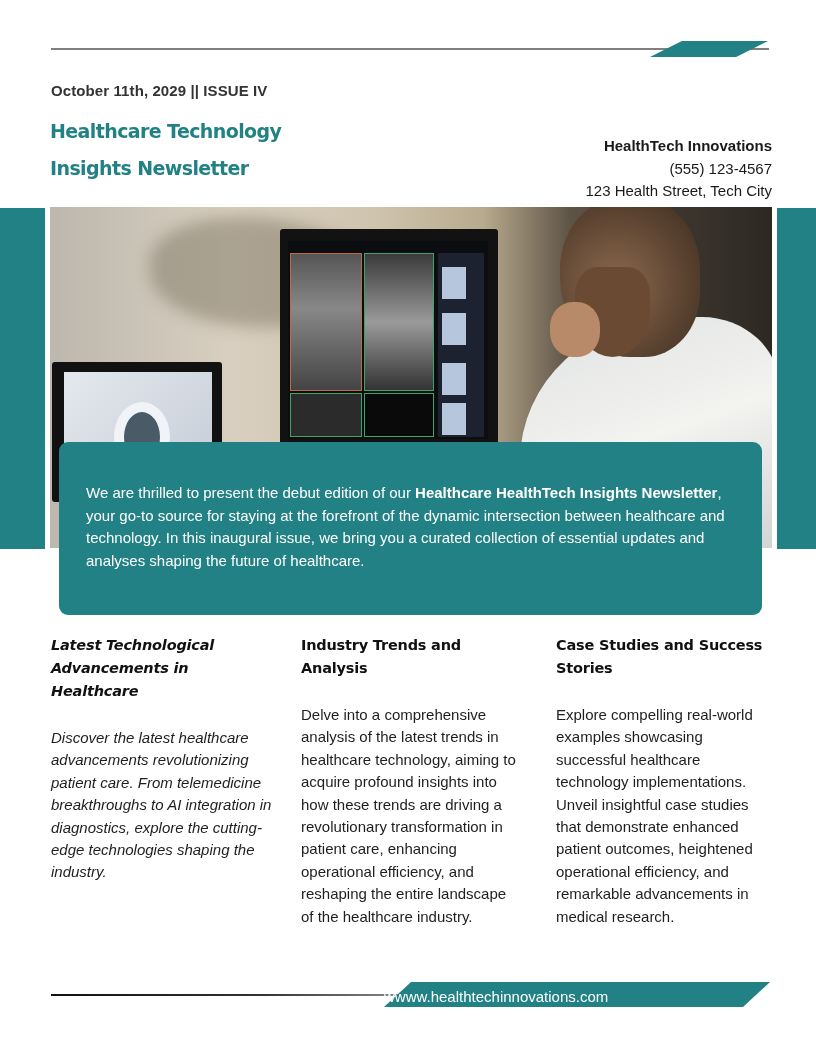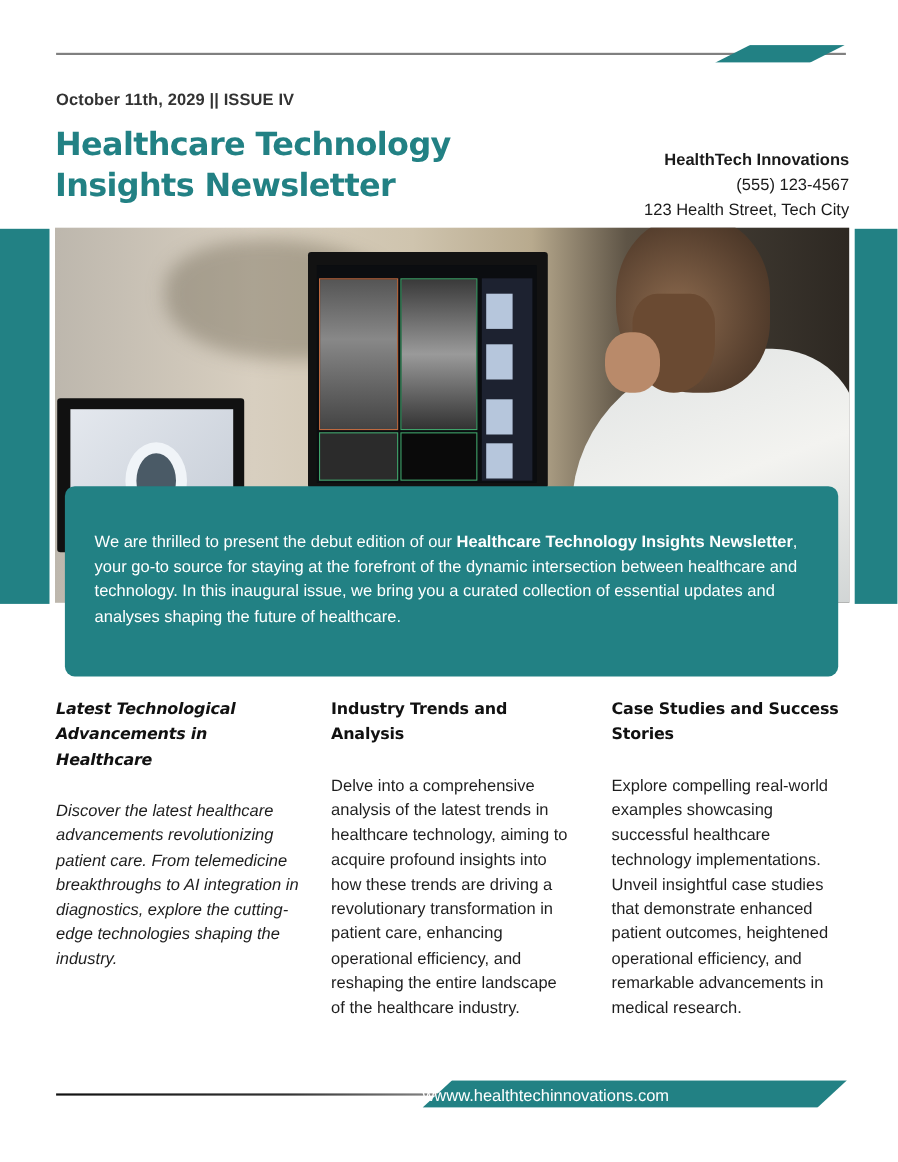--- a/index.html
+++ b/index.html
@@ -4,21 +4,21 @@
 <style>
   * { box-sizing: border-box; margin: 0; padding: 0; }
   html, body { width: 816px; height: 1056px; background: #ffffff; overflow: hidden; }
   body { position: relative; font-family: "Liberation Sans", "DejaVu Sans", sans-serif; color: #1a1a1a; }
 
   .top-rule { position: absolute; left: 51px; top: 48px; width: 718px; height: 2px; background: #808080; }
   .top-slant { position: absolute; left: 650px; top: 41px; width: 118px; height: 16px; background: #228184;
     clip-path: polygon(27% 0, 100% 0, 73% 100%, 0 100%); }
 
   .issue-line { position: absolute; left: 51px; top: 82px; font-size: 15px; font-weight: bold; color: #333333; letter-spacing: 0.1px; }
-  .title { position: absolute; left: 50px; top: 113px; width: 420px; font-size: 29px; line-height: 37px; font-weight: bold; color: #228184; font-family: "DejaVu Sans", sans-serif; letter-spacing: -0.6px; }
+  .title { position: absolute; left: 50px; top: 113px; width: 420px; font-size: 19px; line-height: 37px; font-weight: bold; color: #228184; font-family: "DejaVu Sans", sans-serif; letter-spacing: -0.6px; }
 
   .contact { position: absolute; right: 44px; top: 95px; text-align: right; font-size: 15px; line-height: 22.5px; color: #1a1a1a; margin-top: 40px; }
   .contact .org { font-weight: bold; }
 
   .side-bar-left { position: absolute; left: 0; top: 208px; width: 45px; height: 341px; background: #228184; }
   .side-bar-right { position: absolute; left: 777px; top: 208px; width: 39px; height: 341px; background: #228184; }
 
   .hero { position: absolute; left: 50px; top: 207px; width: 722px; height: 341px; overflow: hidden;
     background: linear-gradient(90deg, #bdb7ad 0%, #d8cfc0 25%, #cfc4ae 45%, #b8aa8e 60%, #5e5446 72%, #3e3830 85%, #2d2822 100%); }
   .hero .wall-shadow { position: absolute; left: 100px; top: 10px; width: 220px; height: 110px; background: rgba(90,80,60,0.35); border-radius: 40% 60% 40% 50%; filter: blur(8px); }
@@ -100,21 +100,21 @@
   </div>
   <div class="person">
     <div class="shirt"></div>
     <div class="head"></div>
     <div class="beard"></div>
     <div class="hand"></div>
   </div>
 </div>
 
 <div class="intro-box">
-  <p class="intro-text"><span>We are thrilled to present the debut edition of our </span><b>Healthcare Technology Insights Newsletter</b><span>, your go-to source for staying at the forefront of the dynamic intersection between healthcare and technology. In this inaugural issue, we bring you a curated collection of essential updates and analyses shaping the future of healthcare.</span></p>
+  <p class="intro-text"><span>We are thrilled to present the debut edition of our </span><b>Healthcare HealthTech Insights Newsletter</b><span>, your go-to source for staying at the forefront of the dynamic intersection between healthcare and technology. In this inaugural issue, we bring you a curated collection of essential updates and analyses shaping the future of healthcare.</span></p>
 </div>
 
 <div class="col col-1">
   <h3>Latest Technological Advancements in Healthcare</h3>
   <p>Discover the latest healthcare advancements revolutionizing patient care. From telemedicine breakthroughs to AI integration in diagnostics, explore the cutting-edge technologies shaping the industry.</p>
 </div>
 <div class="col col-2">
   <h3>Industry Trends and Analysis</h3>
   <p>Delve into a comprehensive analysis of the latest trends in healthcare technology, aiming to acquire profound insights into how these trends are driving a revolutionary transformation in patient care, enhancing operational efficiency, and reshaping the entire landscape of the healthcare industry.</p>
 </div>

